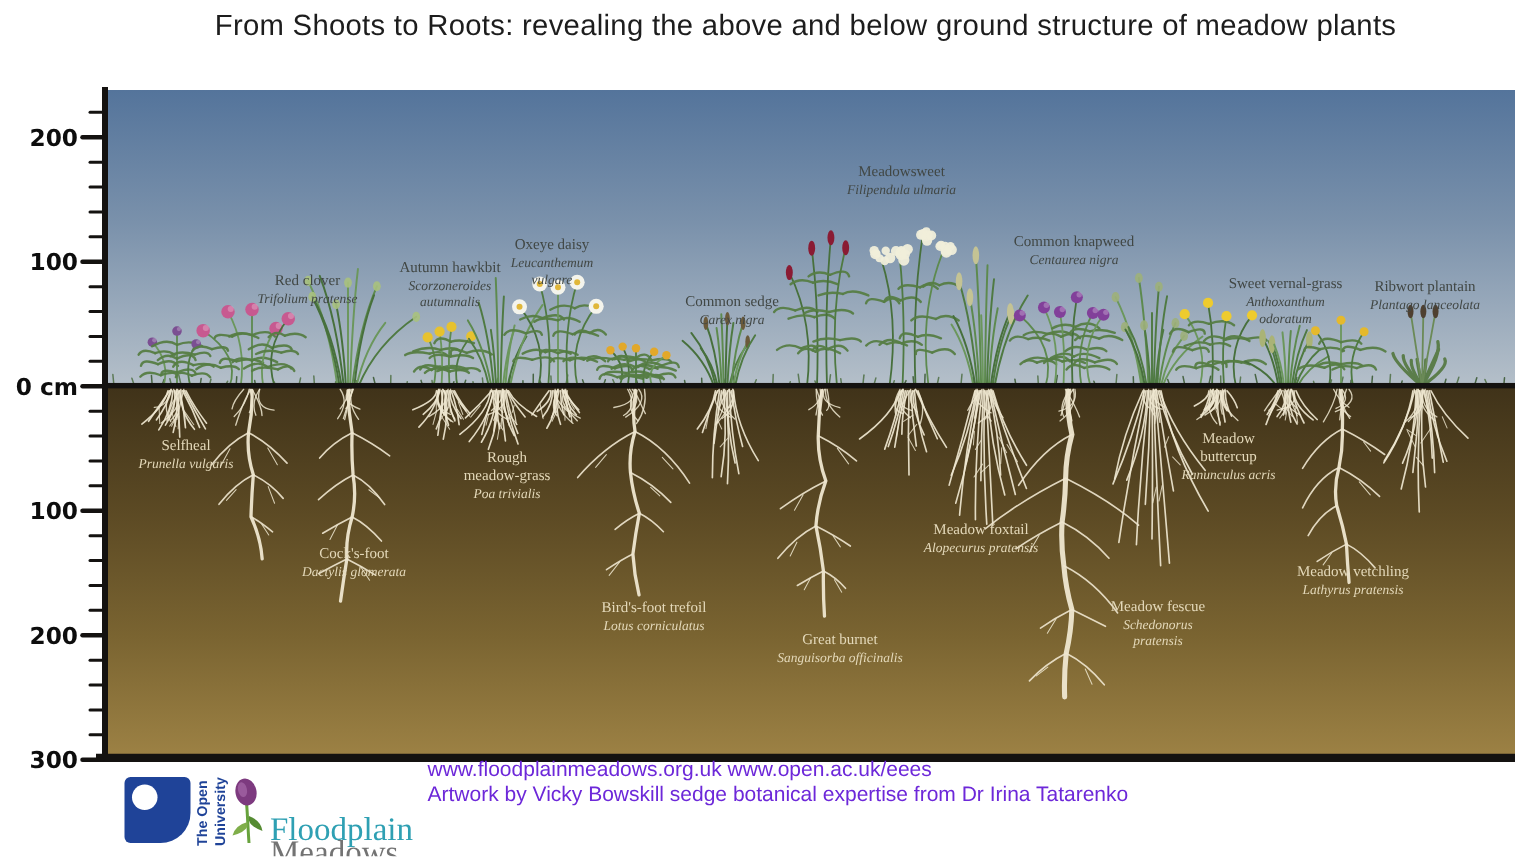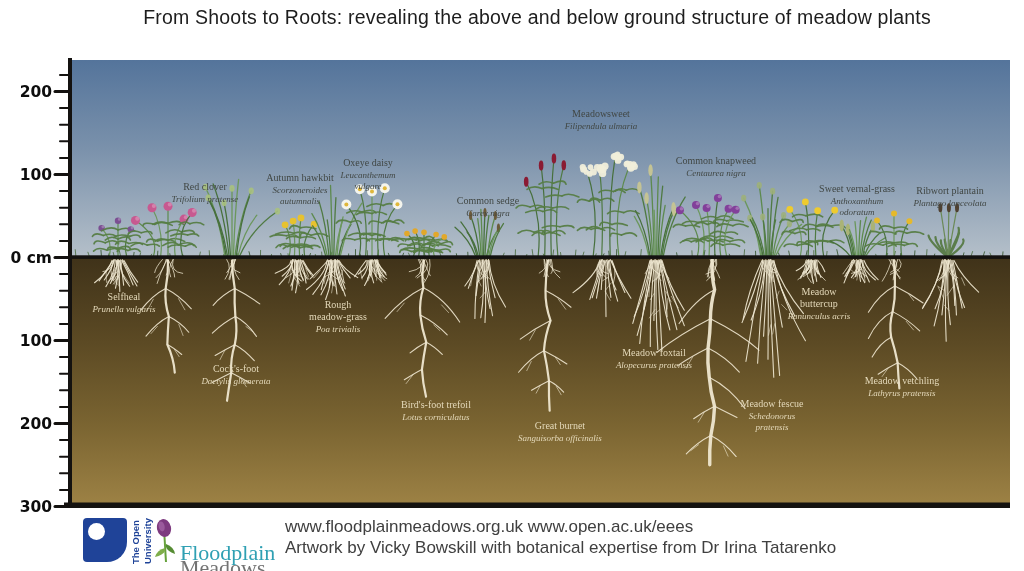--- a/index.html
+++ b/index.html
@@ -5,21 +5,21 @@
   html,body{margin:0;padding:0;background:#ffffff;}
   #page{position:relative;width:1024px;height:571px;background:#ffffff;overflow:hidden;
         font-family:"Liberation Sans",sans-serif;}
   #title{position:absolute;top:6px;left:0;width:1024px;padding-left:50px;box-sizing:border-box;
          text-align:center;font-size:19.5px;color:#1d1d1d;letter-spacing:.2px;}
   #sky{position:absolute;left:72px;top:60px;width:938px;height:196px;
        background:linear-gradient(to bottom,#54749b 0%,#7a91ab 45%,#b4bfc9 100%);}
   #soil{position:absolute;left:72px;top:256px;width:938px;height:247px;
         background:linear-gradient(to bottom,#3f3219 0%,#5c4a24 35%,#7a6431 68%,#9c8144 100%);}
   #scene{position:absolute;left:0;top:0;width:1024px;height:571px;}
-  .footer-text{position:absolute;left:285px;top:516px;color:#404040;font-size:17px;line-height:1.24;}
+  .footer-text{position:absolute;left:285px;top:504px;color:#6d28d9;font-size:14px;line-height:1.24;}
   #ou-logo{position:absolute;left:83px;top:518px;width:44px;height:44px;background:#1f4398;
            border-radius:4px 4px 20px 4px;}
   #ou-logo .dot{position:absolute;left:5px;top:5px;width:17px;height:17px;border-radius:50%;background:#ffffff;}
   #ou-name{position:absolute;left:130px;top:564px;transform:rotate(-90deg);transform-origin:top left;
            width:48px;font-size:9.5px;font-weight:bold;color:#1f4398;line-height:1.25;}
   #fmp{position:absolute;left:152px;top:518px;}
   #fmp-text{position:absolute;left:180px;top:545px;font-family:"Liberation Serif",serif;
             font-size:22px;line-height:15px;}
   .fmp-l1{color:#2fa0b3;} .fmp-l2{color:#737373;} .fmp-l3{color:#404040;}
 </style>
@@ -1151,15 +1151,15 @@
     <ellipse cx="10" cy="8" rx="3" ry="5" fill="#9a5a9c" transform="rotate(-12 12 10)"></ellipse>
   </svg>
   <div id="fmp-text">
     <div class="fmp-l1">Floodplain</div>
     <div class="fmp-l2">Meadows</div>
     <div class="fmp-l3">Partnership</div>
   </div>
 
   <div class="footer-text">
     <div>www.floodplainmeadows.org.uk  www.open.ac.uk/eees</div>
-    <div>Artwork by Vicky Bowskill with botanical expertise from Dr Irina Tatarenko</div>
+    <div>Artwork by Vicky Bowskill sedge botanical expertise from Dr Irina Tatarenko</div>
   </div>
 </div>
 
 </body></html>

